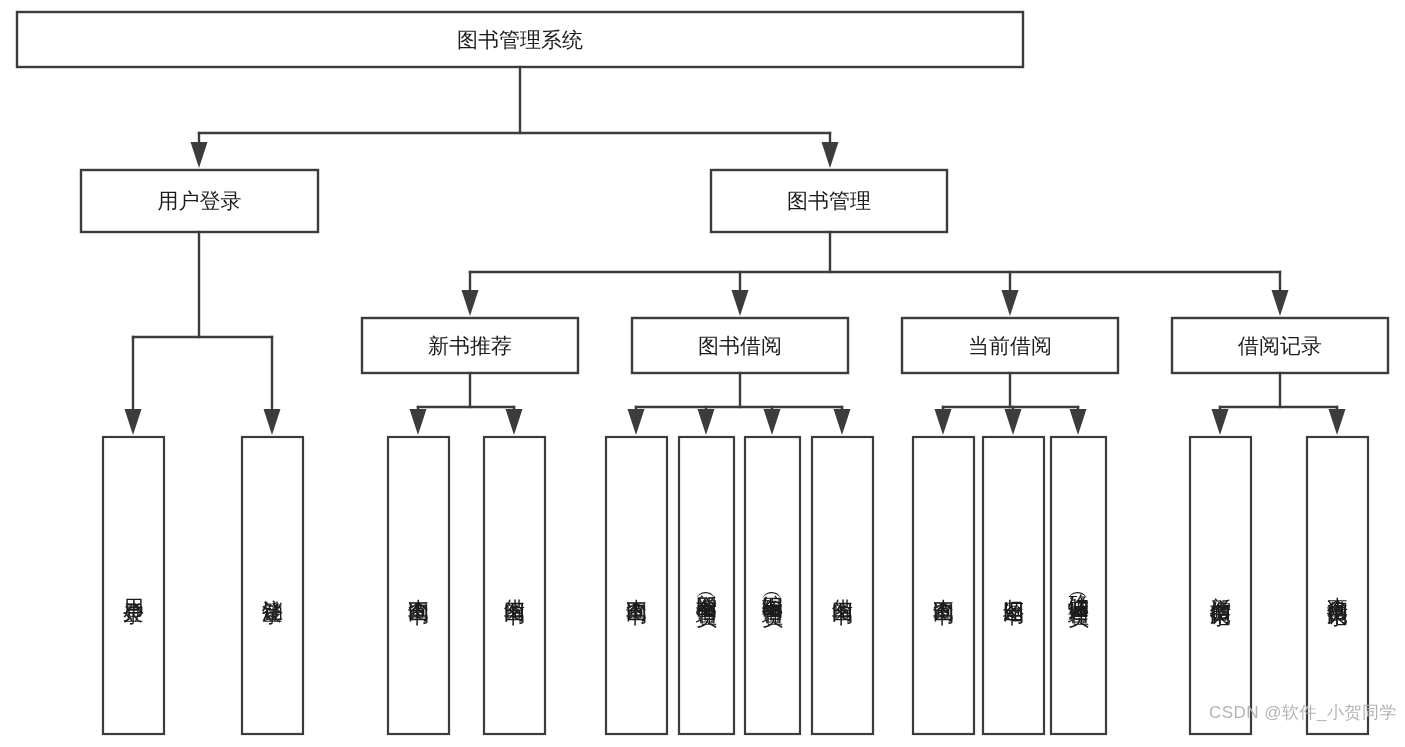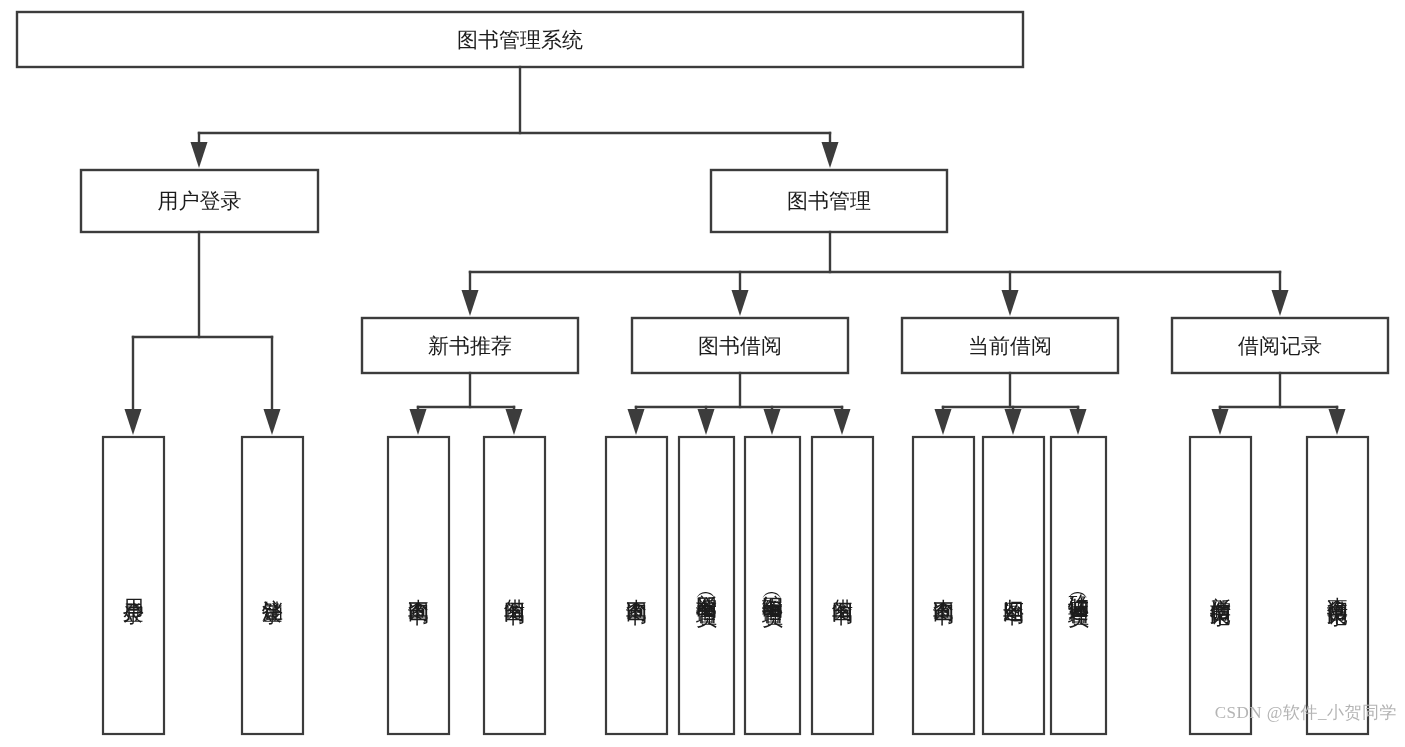--- a/index.html
+++ b/index.html
@@ -68,21 +68,21 @@
     font-size: 21px;
     color: #1c1c1c;
     line-height: 1.05;
     letter-spacing: 2px;
     white-space: nowrap;
   }
   .watermark {
     position: absolute;
     right: 8px;
     bottom: 6px;
-    font-family: Liberation Serif, serif;
+    font-family: Liberation Sans, sans-serif;
     font-size: 17px;
     color: #b4b4b4;
     white-space: nowrap;
     letter-spacing: 0.5px;
   }
 </style>
 </head>
 <body>
 
 <div id="diagram-root">

